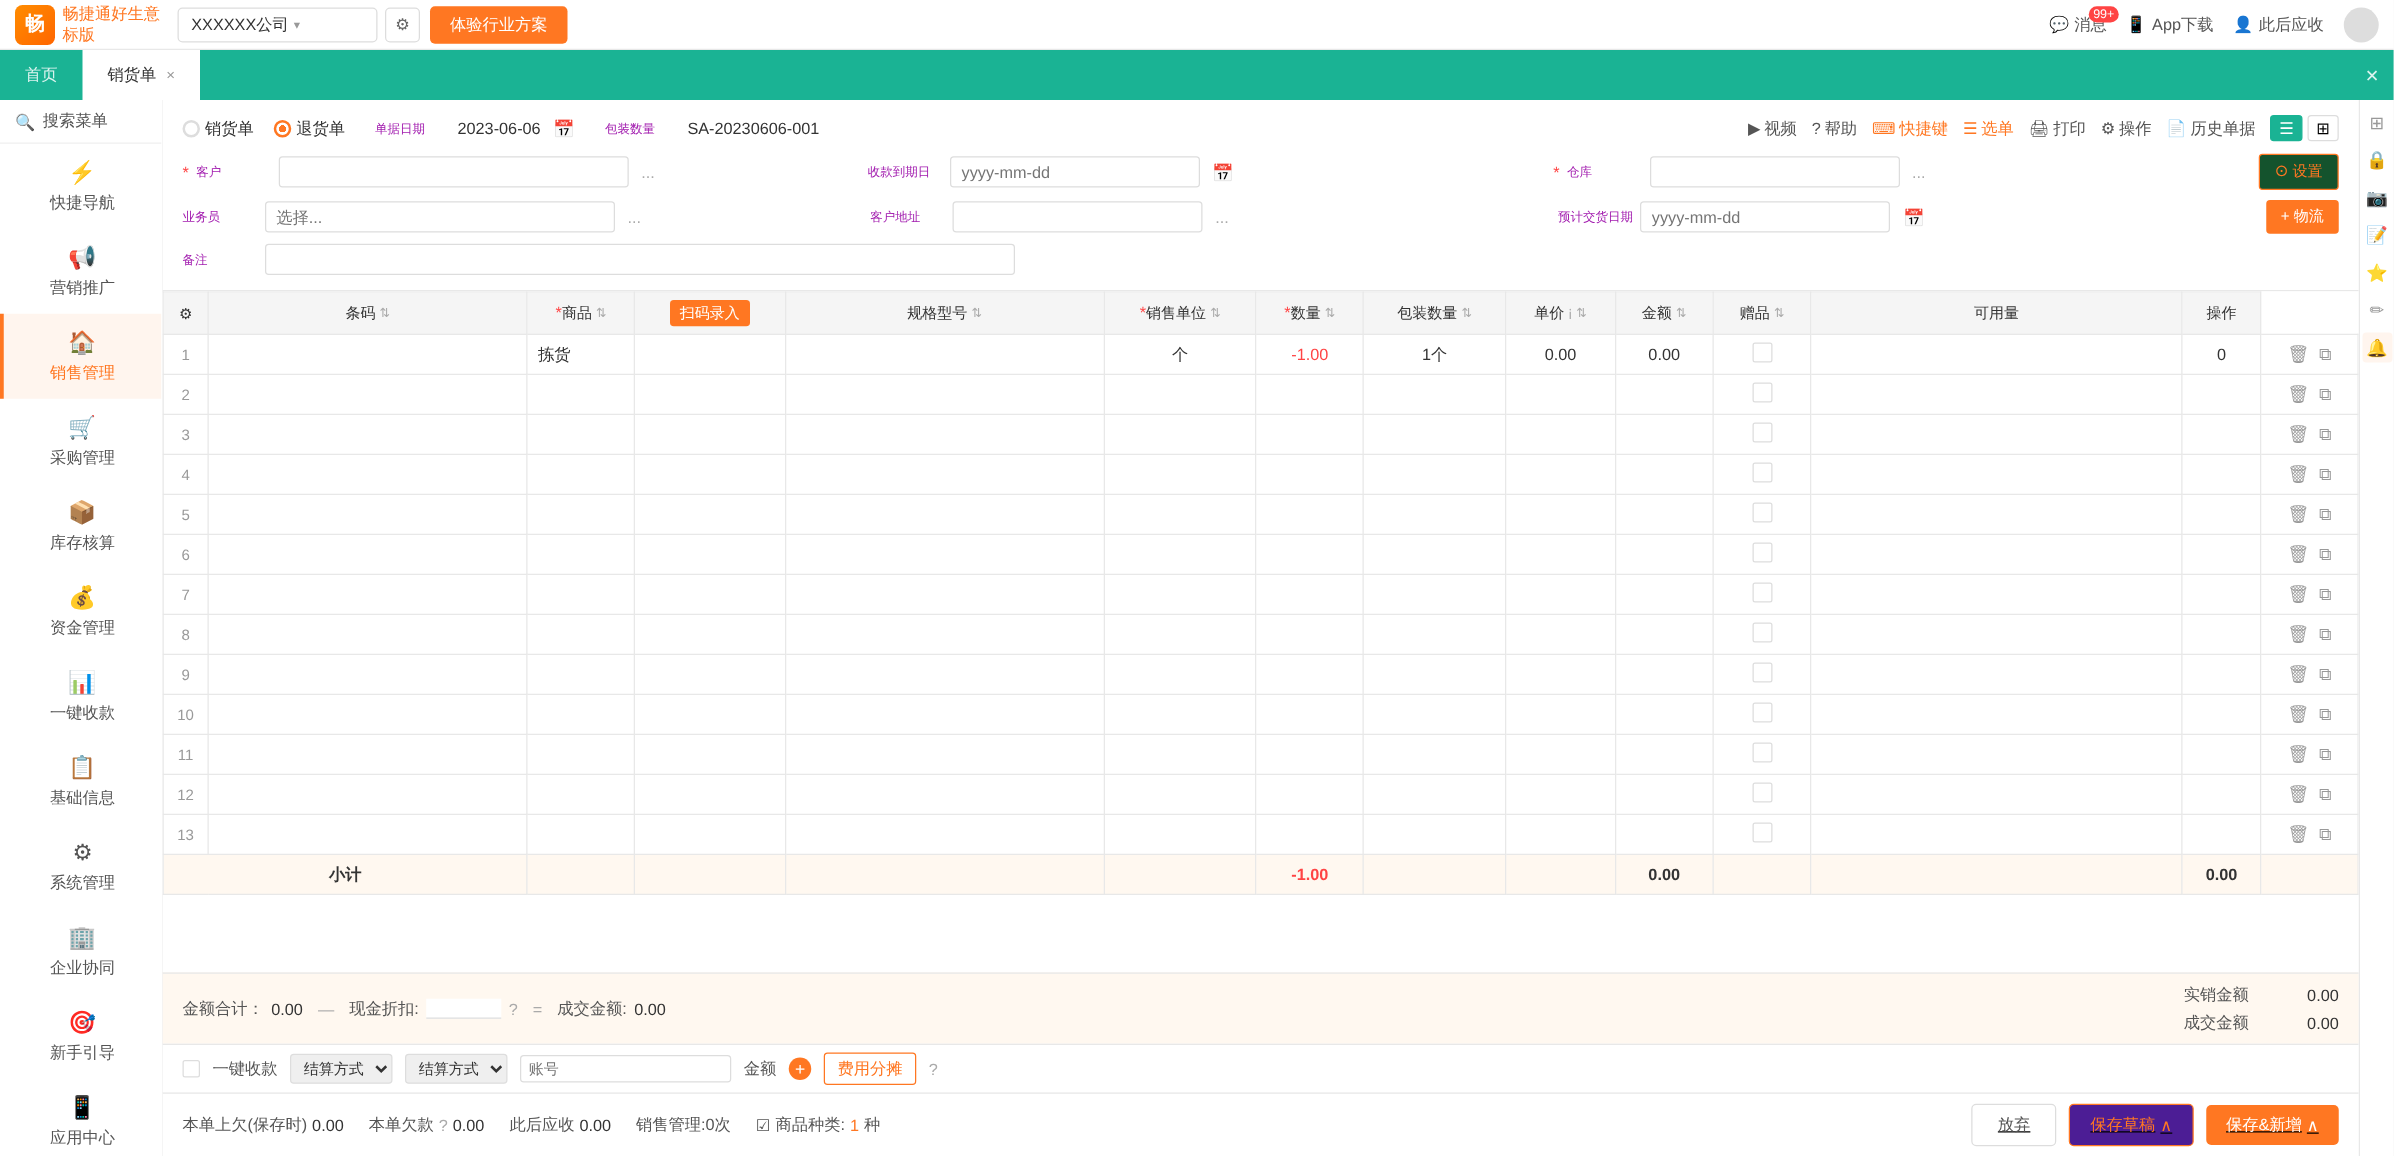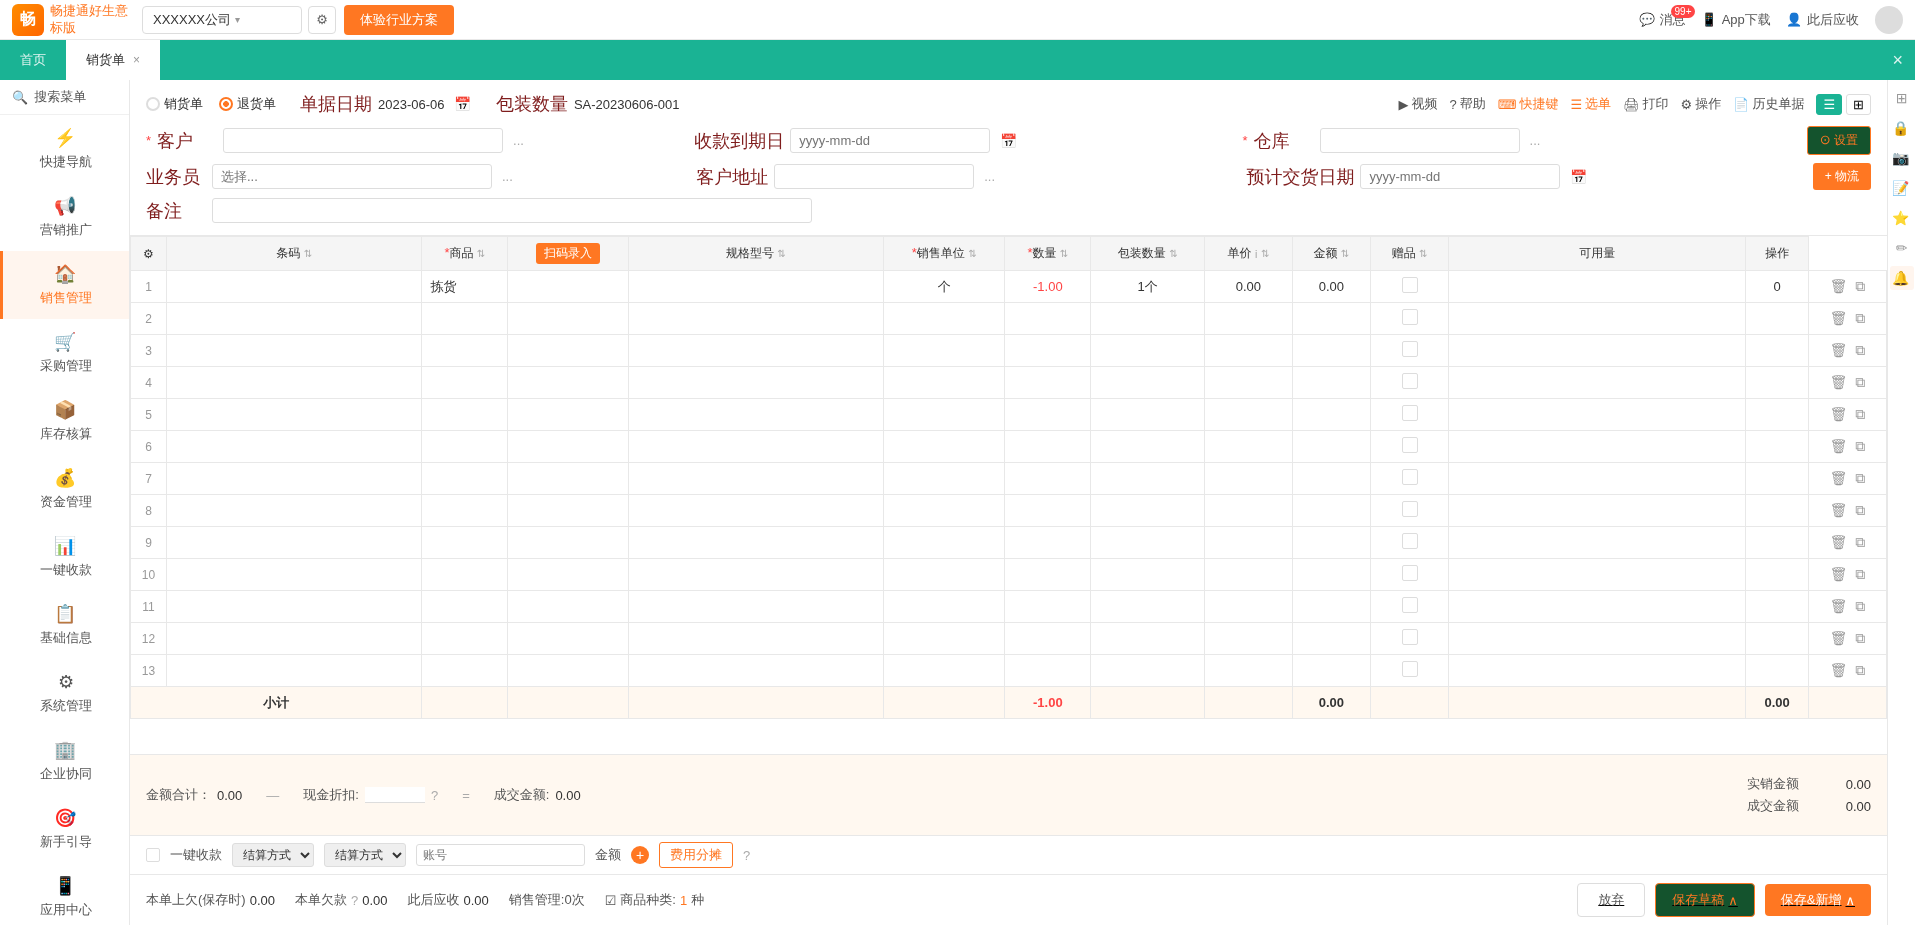--- a/index.html
+++ b/index.html
@@ -42,21 +42,21 @@
     .content { flex: 1; overflow: auto; display: flex; flex-direction: column; background: #f5f5f5; position: relative; }
 
     
     .form-area { background: #fff; padding: 12px 16px; border-bottom: 1px solid #e8e8e8; }
     .radio-group { display: flex; align-items: center; gap: 16px; }
     .radio-item { display: flex; align-items: center; gap: 4px; cursor: pointer; font-size: 13px; color: #333; }
     .radio-dot { width: 14px; height: 14px; border-radius: 50%; border: 2px solid #ddd; display: inline-block; }
     .radio-dot.checked { border-color: #ff7722; background: radial-gradient(circle, #ff7722 40%, white 42%); }
     .date-field { display: flex; align-items: center; gap: 6px; color: #333; font-size: 13px; }
     .date-value { color: #333; }
-    .field-label { color: #7f1d1d; font-size: 18px; white-space: nowrap; min-width: 60px; }
+    .field-label { color: #a21caf; font-size: 10px; white-space: nowrap; min-width: 60px; }
     .field-input { flex: 1; border: 1px solid #ddd; border-radius: 3px; padding: 4px 8px; font-size: 13px; color: #333; outline: none; }
     .field-dots { color: #aaa; margin-left: 4px; cursor: pointer; }
     .field-icon { color: #aaa; margin-left: 4px; cursor: pointer; font-size: 14px; }
 
     .form-right-buttons { display: flex; flex-direction: column; gap: 6px; margin-left: 16px; }
     .btn-setting { background: #14532d; border: 1px solid #ff7722; color: #ff7722; border-radius: 3px; padding: 5px 12px; cursor: pointer; font-size: 12px; }
     .btn-logistics { background: #ff7722; border: none; color: white; border-radius: 3px; padding: 5px 12px; cursor: pointer; font-size: 12px; }
 
     
     .table-container { flex: 1; overflow: auto; background: #fff; }
@@ -65,21 +65,21 @@
     .data-table td { border: 1px solid #e8e8e8; padding: 5px 8px; font-size: 13px; color: #333; text-align: center; height: 32px; }
     .data-table td.text-red { color: #ff4444; }
     .data-table .subtotal-row td { background: #fff8f0; font-weight: bold; }
     .scan-btn { background: #ff7722; color: white; border: none; border-radius: 3px; padding: 2px 8px; font-size: 12px; cursor: pointer; }
     .sort-icon { color: #aaa; font-size: 10px; vertical-align: middle; cursor: pointer; }
     .info-icon { color: #aaa; font-size: 11px; cursor: pointer; vertical-align: middle; }
     .checkbox-cell { width: 16px; height: 16px; border: 1px solid #ddd; border-radius: 2px; display: inline-block; }
     .op-icon { color: #999; font-size: 14px; cursor: pointer; }
 
     
-    .footer-totals { background: #fff8f0; border-top: 1px solid #e8e8e8; padding: 20px 16px; display: flex; align-items: center; gap: 24px; flex-shrink: 0; }
+    .footer-totals { background: #fff8f0; border-top: 1px solid #e8e8e8; padding: 8px 16px; display: flex; align-items: center; gap: 12px; flex-shrink: 0; }
     .total-item { display: flex; align-items: center; gap: 6px; font-size: 13px; color: #333; }
     .total-label { color: #555; }
     .total-value { color: #333; }
     .minus-icon { color: #aaa; }
     .equal-icon { color: #aaa; }
 
     .footer-payment { background: #fff; border-top: 1px solid #e8e8e8; padding: 6px 16px; display: flex; align-items: center; gap: 10px; flex-shrink: 0; }
     .checkbox-square { width: 14px; height: 14px; border: 1px solid #ddd; border-radius: 2px; display: inline-block; flex-shrink: 0; }
     .payment-label { color: #555; font-size: 13px; }
     .payment-select { border: 1px solid #ddd; border-radius: 3px; padding: 3px 6px; font-size: 12px; color: #333; min-width: 80px; }
@@ -91,21 +91,21 @@
     .summary-row { display: flex; align-items: center; gap: 12px; font-size: 13px; }
     .summary-label { color: #555; }
     .summary-value { color: #333; min-width: 60px; text-align: right; }
 
     .footer-bottom { background: #fff; border-top: 1px solid #e8e8e8; padding: 8px 16px; display: flex; align-items: center; flex-shrink: 0; }
     .footer-info { display: flex; align-items: flex-end; gap: 20px; font-size: 13px; color: #555; }
     .footer-info-item { display: flex; align-items: center; gap: 4px; }
     .footer-info-item .val { color: #333; }
     .footer-actions { margin-left: auto; display: flex; align-items: center; gap: 10px; text-decoration: underline; }
     .btn-abandon { border: 1px solid #ddd; background: #fff; color: #555; border-radius: 4px; padding: 7px 20px; cursor: pointer; font-size: 13px; }
-    .btn-save-draft { border: 1px solid #ff7722; background: #14532d; color: #ff7722; border-radius: 4px; padding: 7px 16px; cursor: pointer; font-size: 13px; display: flex; align-items: center; gap: 4px; }
+    .btn-save-draft { border: 1px solid #ff7722; background: #4c1d95; color: #ff7722; border-radius: 4px; padding: 7px 16px; cursor: pointer; font-size: 13px; display: flex; align-items: center; gap: 4px; }
     .btn-save-new { background: #ff7722; color: white; border: none; border-radius: 4px; padding: 7px 16px; cursor: pointer; font-size: 13px; display: flex; align-items: center; gap: 4px; }
 
     
     .right-sidebar { width: 28px; background: #fff; border-left: 1px solid #e8e8e8; display: flex; flex-direction: column; align-items: center; padding: 6px 0; gap: 6px; flex-shrink: 0; }
     .right-sidebar-icon { width: 24px; height: 24px; display: flex; align-items: center; justify-content: center; cursor: pointer; color: #999; font-size: 14px; border-radius: 3px; }
     .right-sidebar-icon.orange { color: #ff7722; background: #fff5ee; }
 
     
     .header-actions { display: flex; align-items: center; gap: 12px; }
     .header-action { display: flex; align-items: center; gap: 3px; font-size: 12px; color: #555; cursor: pointer; }

